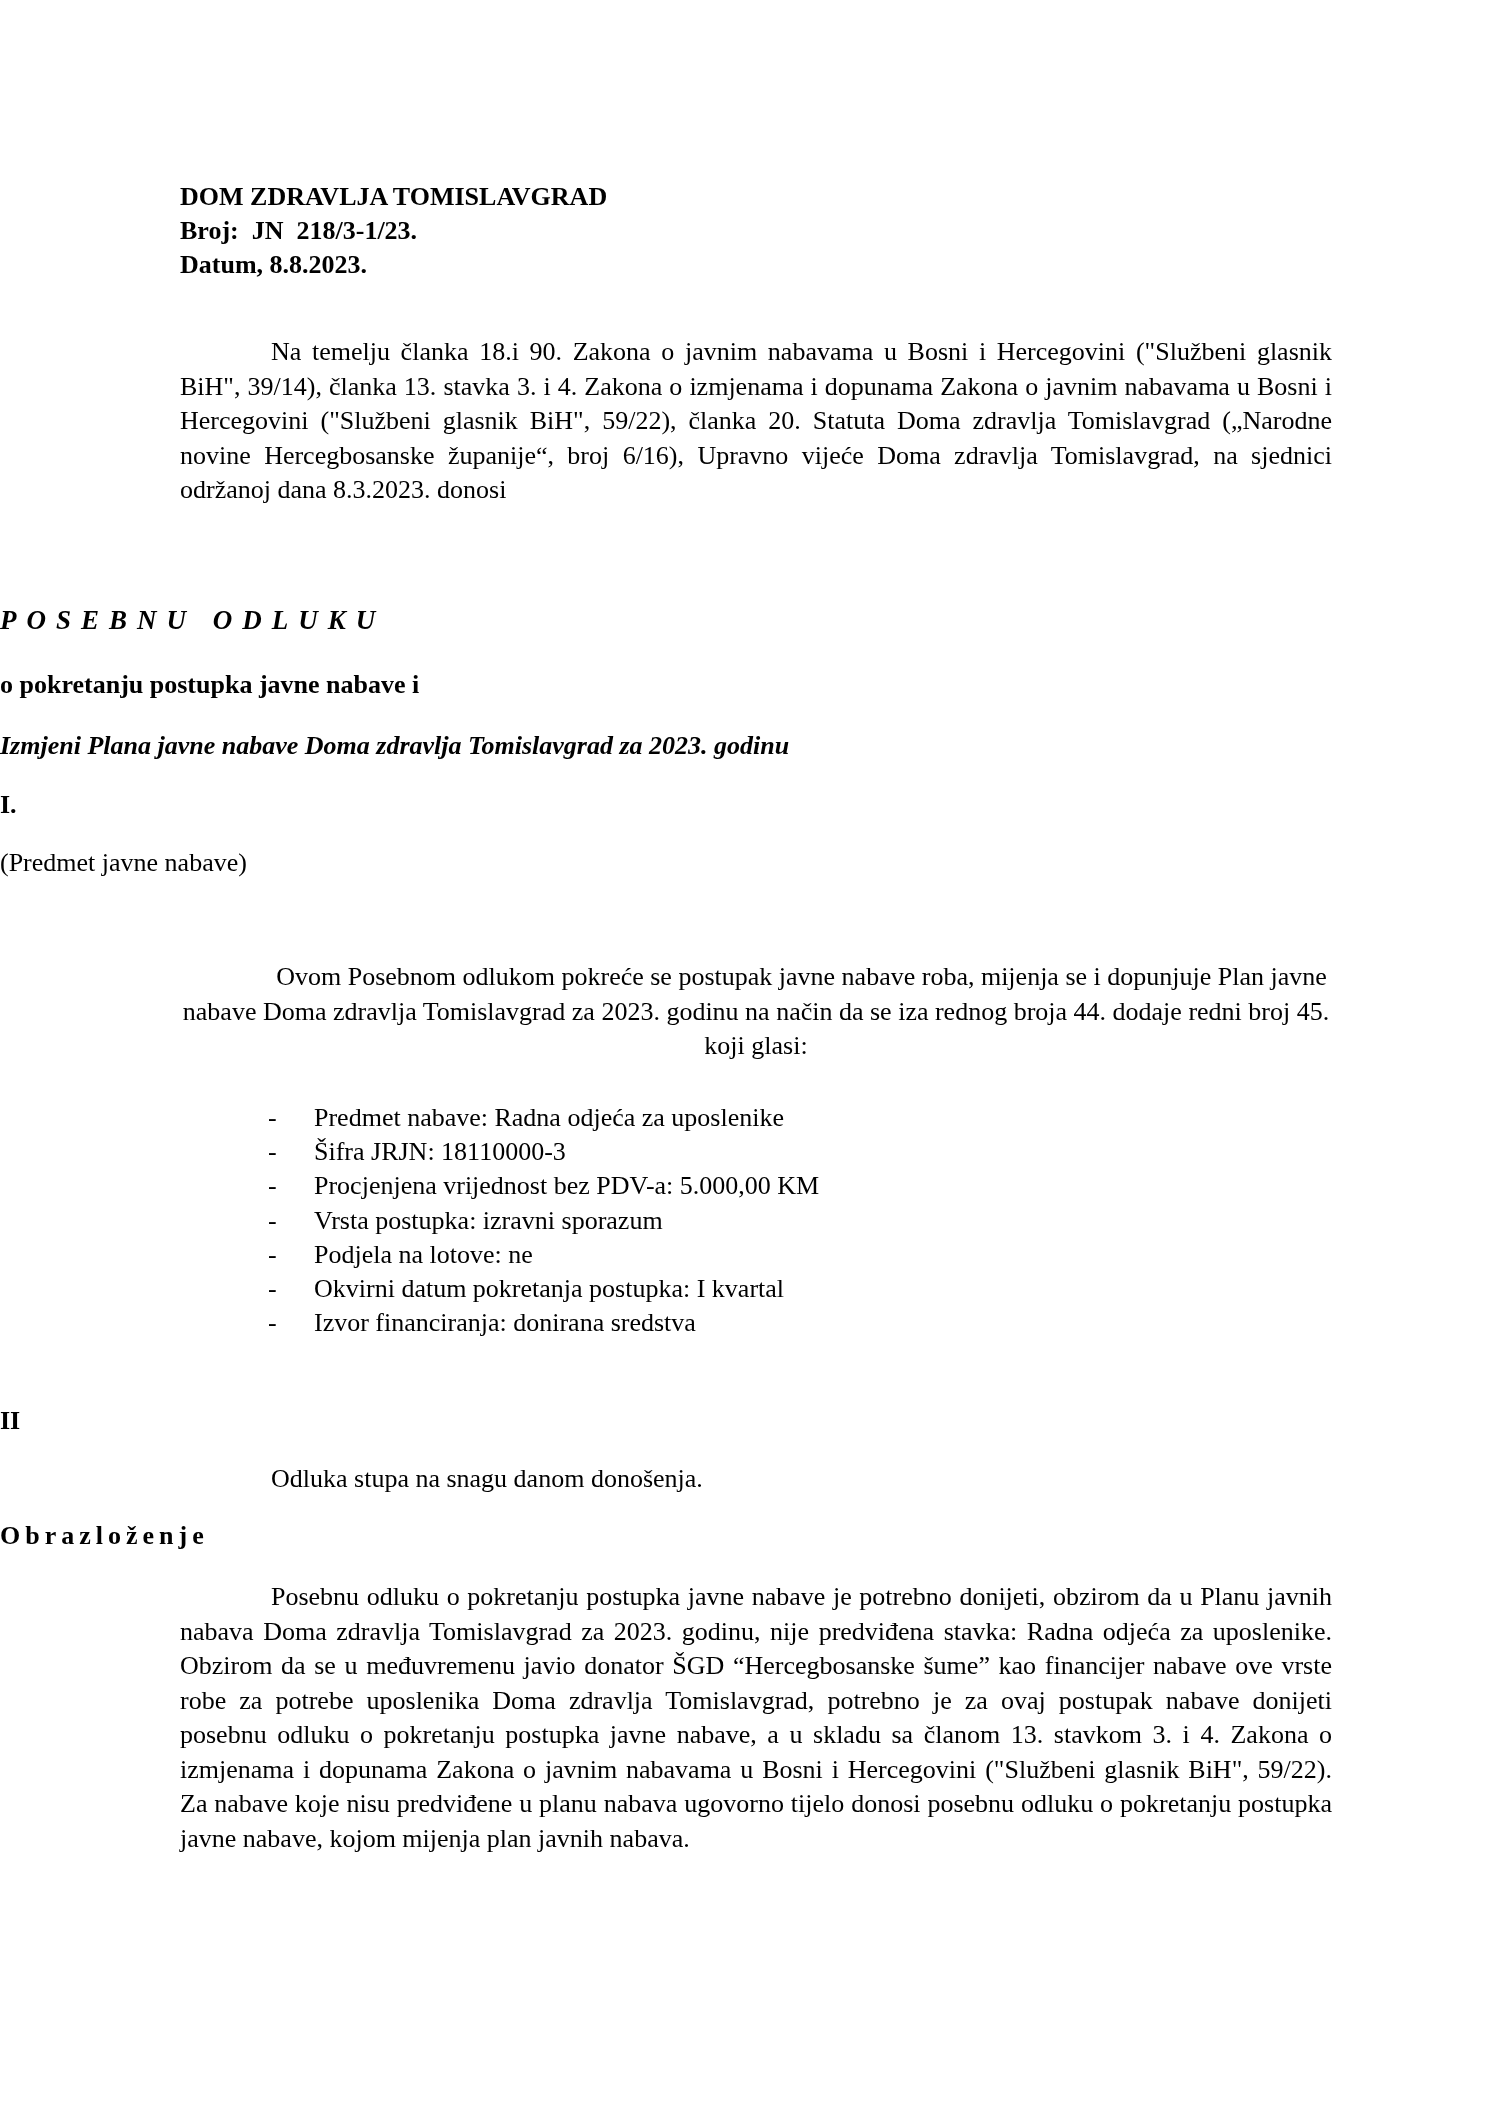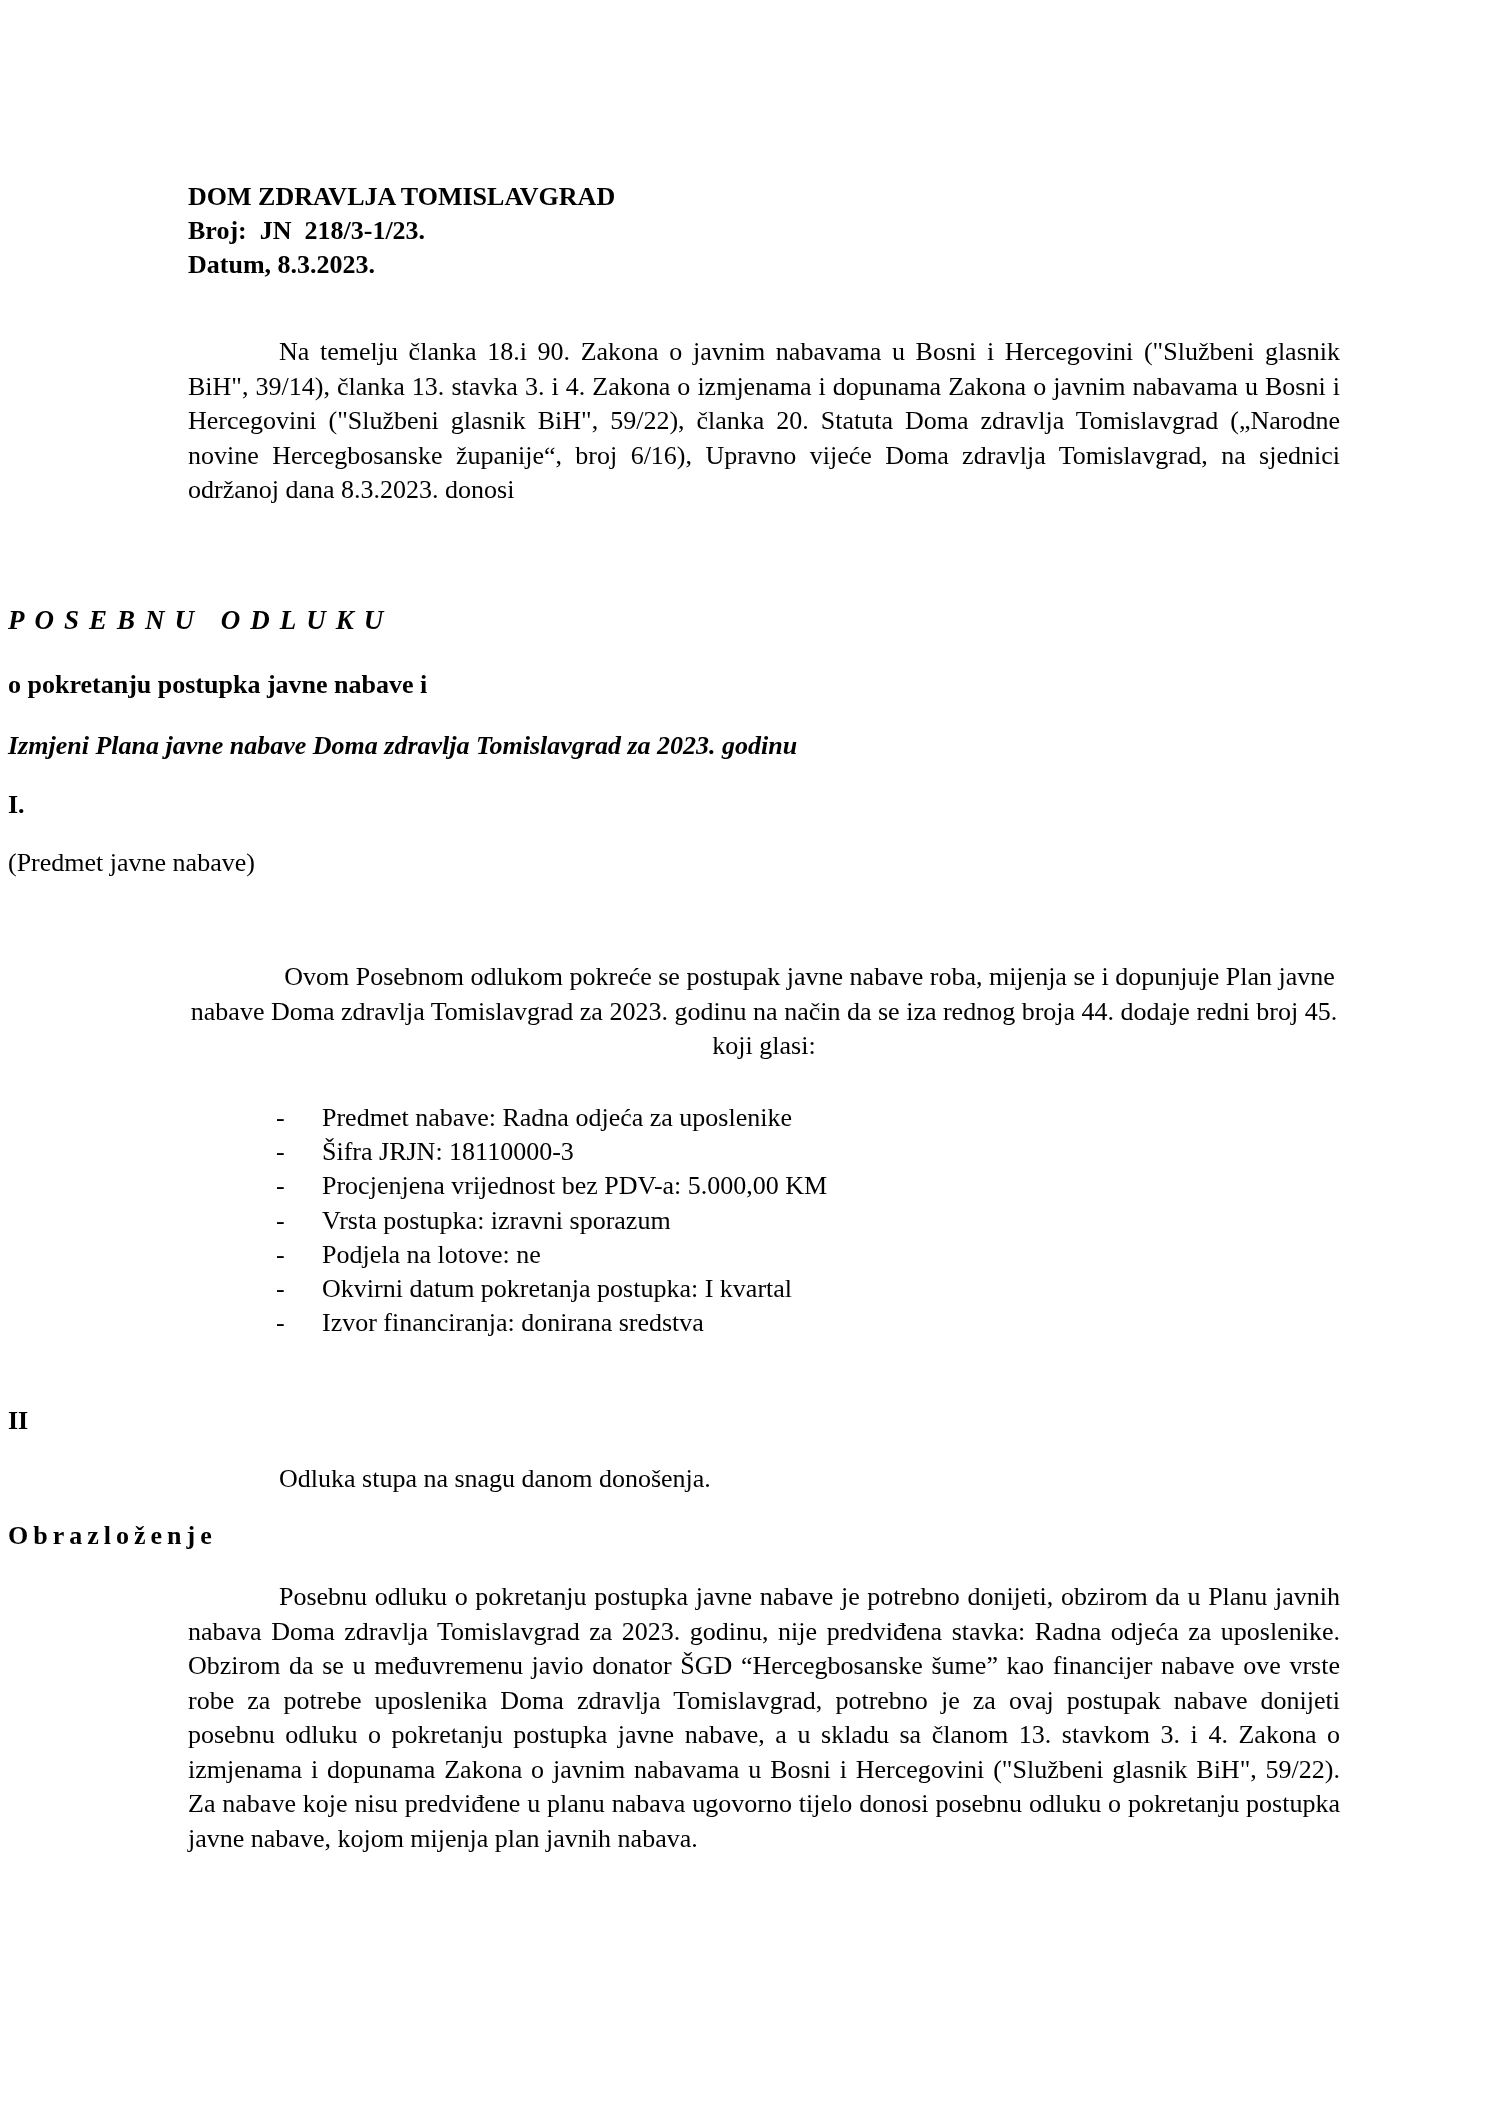--- a/index.html
+++ b/index.html
@@ -1,18 +1,18 @@
 <!DOCTYPE html>
 <html><head>
   <meta charset="utf-8">
   <style>
     html, body { margin: 0; padding: 0; background: #ffffff; }
     body { width: 1500px; height: 2122px; position: relative; overflow: hidden;
            font-family: "Liberation Serif", serif; color: #000; }
-    .page { position: absolute; left: 8px; top: 0; width: 1315px; height: 2122px; }
+    .page { position: absolute; left: 0; top: 0; width: 1315px; height: 2122px; }
     .hdr { position: absolute; left: 180px; top: 180px; font-weight: bold; font-size: 26px; line-height: 34px; }
     .hdr div { white-space: pre; }
     .para { position: absolute; left: 180px; width: 1152px; font-size: 26px; line-height: 34.5px;
             text-align: justify; text-indent: 91px; }
     .center { position: absolute; left: 0; width: 1500px; text-align: left; font-size: 26px; }
     .title1 { top: 605px; font-weight: bold; font-style: italic; letter-spacing: 10px; font-size: 27px; }
     .title2 { top: 670px; font-weight: bold; }
     .title3 { top: 731px; font-weight: bold; font-style: italic; }
     .roman1 { top: 790px; font-weight: bold; }
     .sub1 { top: 848px; }
@@ -24,21 +24,21 @@
     .plain { position: absolute; left: 271px; font-size: 26px; }
   </style>
 </head>
 <body>
 
 <div class="page">
 
   <div class="hdr">
     <div>DOM ZDRAVLJA TOMISLAVGRAD</div>
     <div>Broj:  JN  218/3-1/23.</div>
-    <div>Datum, 8.3.2023.</div>
+    <div>Datum, 8.8.2023.</div>
   </div>
 
   <p class="para" style="top:335px; margin:0;">Na temelju članka 18.i 90. Zakona o javnim nabavama u Bosni i Hercegovini ("Službeni glasnik BiH", 39/14), članka 13. stavka 3. i 4. Zakona o izmjenama i dopunama Zakona o javnim nabavama u Bosni i Hercegovini ("Službeni glasnik BiH", 59/22), članka 20. Statuta Doma zdravlja Tomislavgrad („Narodne novine Hercegbosanske županije“, broj 6/16), Upravno vijeće Doma zdravlja Tomislavgrad, na sjednici održanoj dana 8.3.2023. donosi</p>
 
   <div class="center title1">POSEBNU  ODLUKU</div>
   <div class="center title2">o pokretanju postupka javne nabave i</div>
   <div class="center title3">Izmjeni Plana javne nabave Doma zdravlja Tomislavgrad za 2023. godinu</div>
 
   <div class="center roman1">I.</div>
   <div class="center sub1">(Predmet javne nabave)</div>

